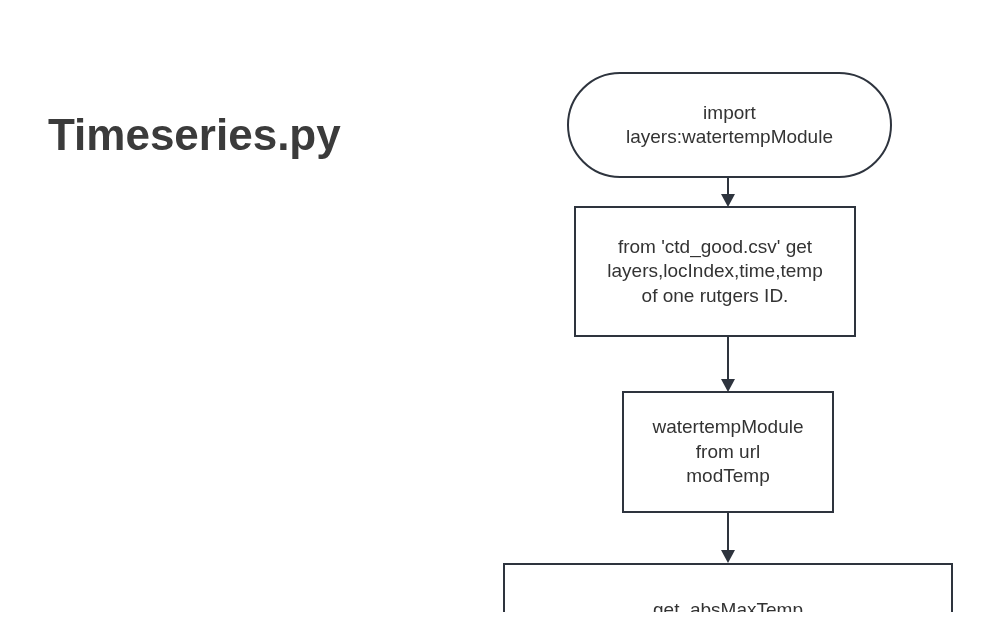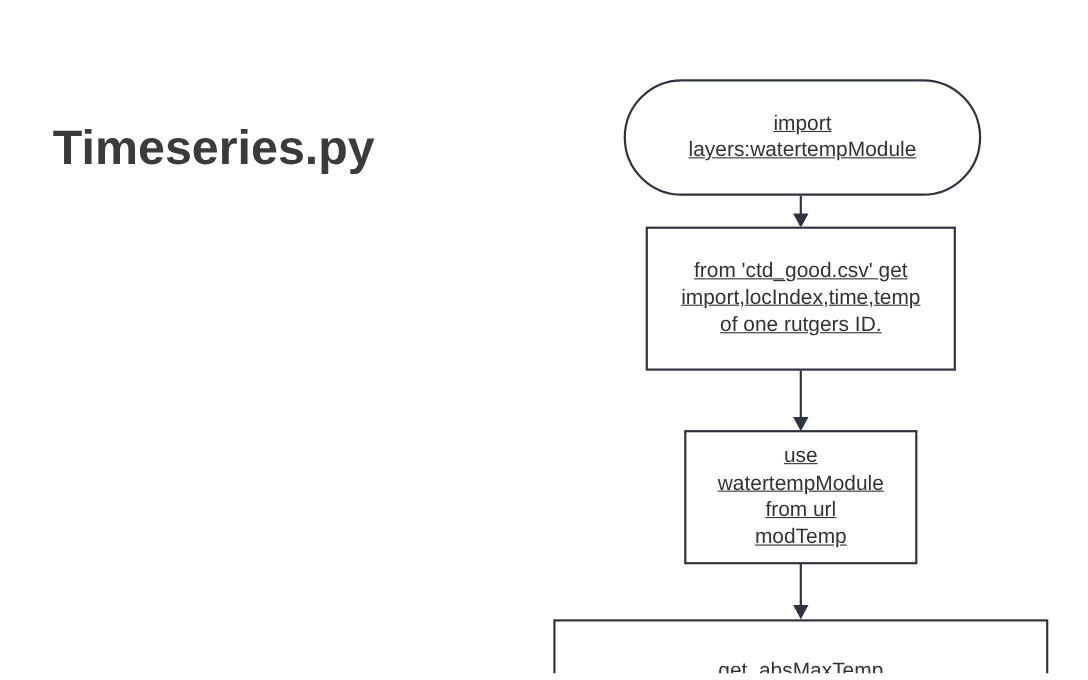--- a/index.html
+++ b/index.html
@@ -39,29 +39,28 @@
     align-items:center;
     justify-content:center;
     color:var(--text);
     font-size:19px;
     line-height:24.5px;
     text-align:center;
   }
   .node .label{
     flex:0 0 auto;
     min-width:260px;
-    text-decoration:underline;
   }
   .node .line{white-space:pre;}
   .stadium{
     left:567px; top:72px; width:325px; height:106px;
     border-width:2px;
     border-radius:53px;
   }
-  .rect-read{ left:587px; top:206px; width:282px; height:131px; }
+  .rect-read{ left:574px; top:206px; width:282px; height:131px; }
   .rect-fetch{ left:622px; top:391px; width:212px; height:122px; z-index:2; }
   .rect-compute{ left:503px; top:563px; width:450px; height:95px; }
   .arrow-stem{
     position:absolute;
     left:726.6px;
     width:2.6px;
     background:var(--stroke);
   }
   .stem-1{ top:178px; height:17px; }
   .stem-2{ top:336px; height:44px; }
@@ -97,28 +96,27 @@
   <div class="node stadium">
     <div class="label">
       <div class="line">import</div>
       <div class="line">layers:watertempModule</div>
     </div>
   </div>
 
   <div class="node rect-read">
     <div class="label">
       <div class="line">from 'ctd_good.csv' get</div>
-      <div class="line">import,locIndex,time,temp</div>
+      <div class="line">layers,locIndex,time,temp</div>
       <div class="line">of one rutgers ID.</div>
     </div>
   </div>
 
   <div class="node rect-fetch">
     <div class="label">
-      <div class="line">use</div>
       <div class="line">watertempModule</div>
       <div class="line">from url</div>
       <div class="line">modTemp</div>
     </div>
   </div>
 
   <div class="node rect-compute">
     <div class="label">
       <div class="line">get  absMaxTemp</div>
     </div>

